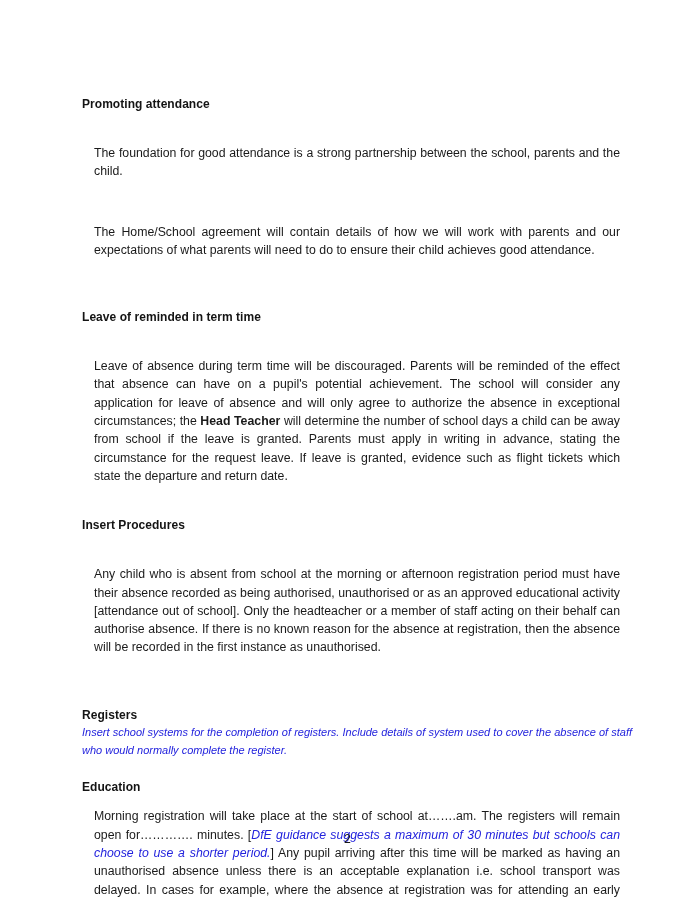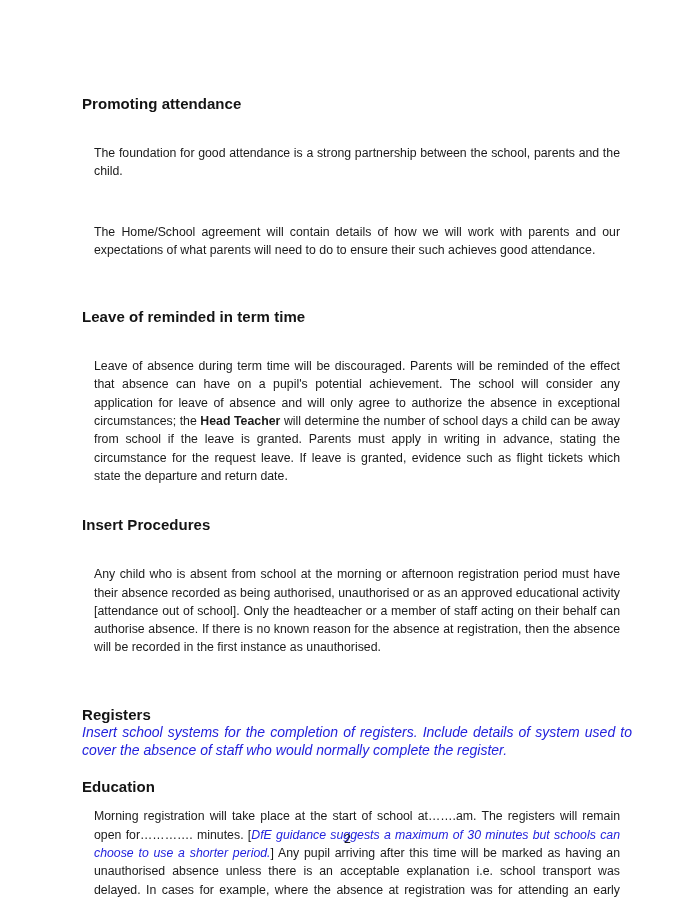--- a/index.html
+++ b/index.html
@@ -25,21 +25,21 @@
     background: #ffffff;
     overflow: hidden;
   }
   .content {
     position: absolute;
     left: 82px;
     top: 96px;
     width: 550px;
   }
   h2.heading {
-    font-size: 15px;
+    font-size: 12px;
     font-weight: bold;
     line-height: 16px;
     margin: 0;
     padding: 0;
     letter-spacing: 0.05px;
     color: #141414;
   }
   p.para {
     font-size: 12.3px;
     line-height: 18.3px;
@@ -53,21 +53,21 @@
   .gap-after-heading { height: 20px; }
   .gap-para { height: 18px; }
   .gap-before-heading { height: 20px; }
 
   b, .bold { font-weight: bold; }
   .blue-italic {
     color: #2222dd;
     font-style: italic;
   }
   .blue-italic-block {
-    font-size: 14px;
+    font-size: 11px;
     line-height: 18.3px;
     margin: 0;
     padding: 0;
     text-align: justify;
     color: #2222dd;
     font-style: italic;
   }
   .footer {
     position: absolute;
     left: 0;
@@ -85,21 +85,21 @@
 <div class="page">
 
   <div class="content">
 
     <h2 class="heading">Promoting attendance</h2>
     <div class="gap-after-heading"></div>
 
     <p class="para">The foundation for good attendance is a strong partnership between the school, parents and the child.</p>
     <div class="gap-para"></div>
 
-    <p class="para">The Home/School agreement will contain details of how we will work with parents and our expectations of what parents will need to do to ensure their such achieves good attendance.</p>
+    <p class="para">The Home/School agreement will contain details of how we will work with parents and our expectations of what parents will need to do to ensure their child achieves good attendance.</p>
     <div class="gap-para"></div>
 
     <div class="gap-before-heading"></div>
 
     <h2 class="heading">Leave of reminded in term time</h2>
     <div class="gap-after-heading"></div>
 
     <p class="para"><span>Leave of absence during term time will be discouraged. Parents will be reminded of the effect that absence can have on a pupil's potential achievement. The school will consider any application for leave of absence and will only agree to authorize the absence in exceptional circumstances; the </span><b>Head Teacher</b><span> will determine the number of school days a child can be away from school if the leave is granted. Parents must apply in writing in advance, stating the circumstance for the request leave. If leave is granted, evidence such as flight tickets which state the departure and return date.</span></p>
     <div class="gap-before-heading"></div>
 

